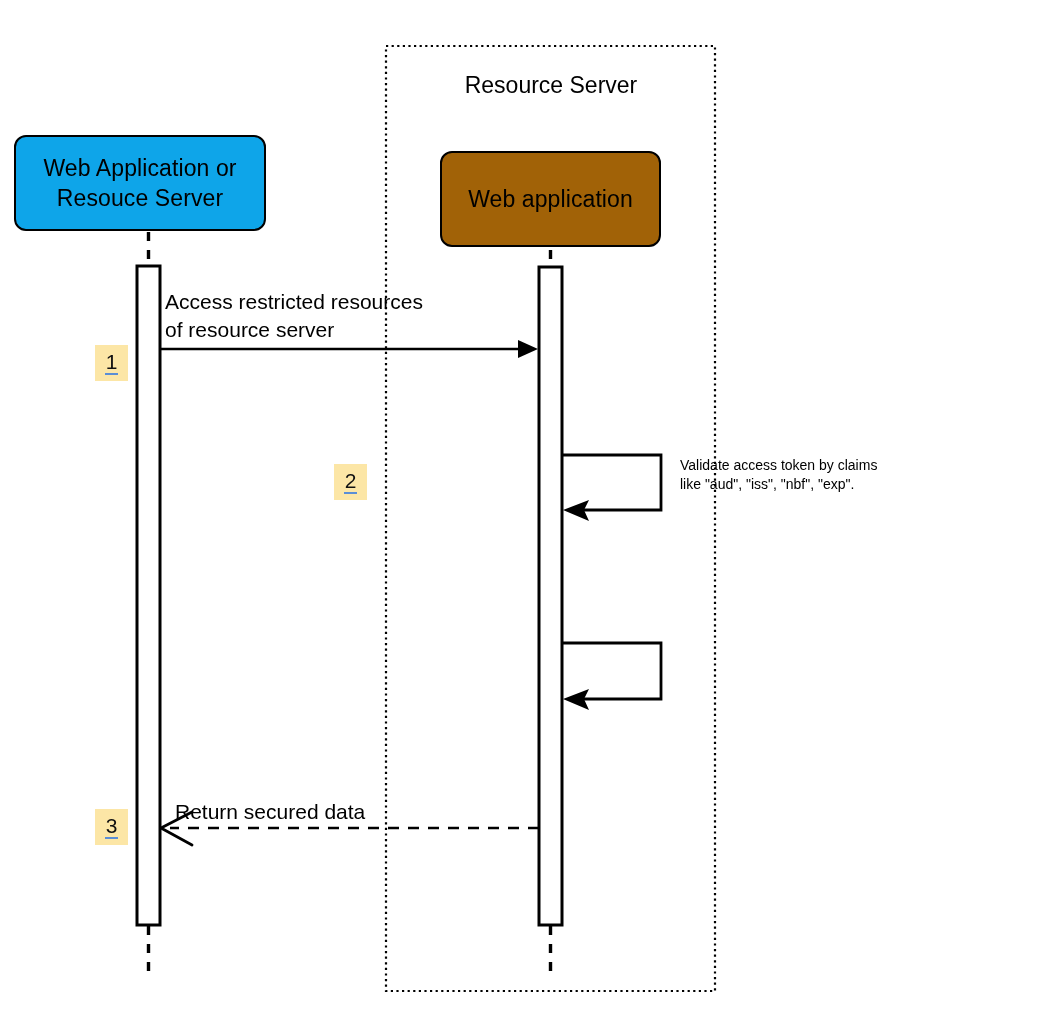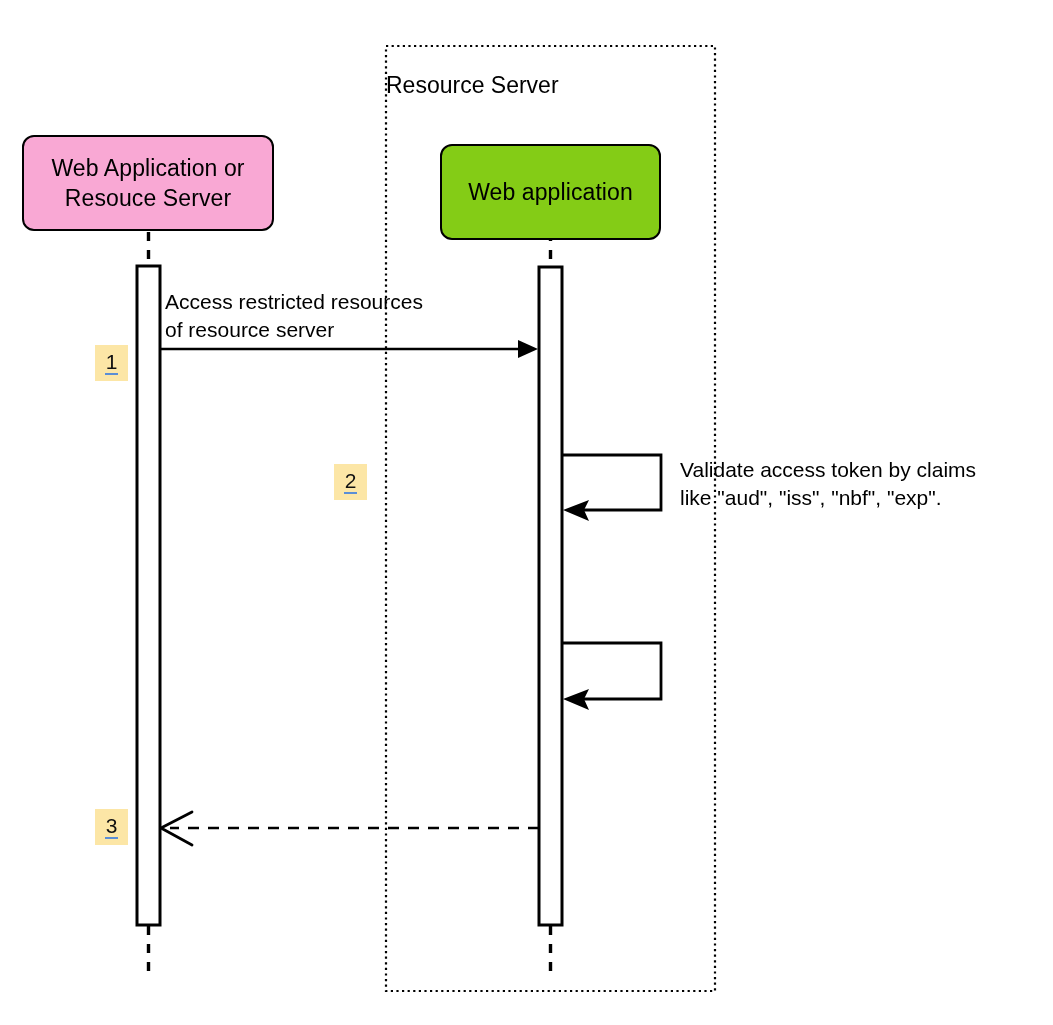--- a/index.html
+++ b/index.html
@@ -32,44 +32,45 @@
     display: flex;
     align-items: center;
     justify-content: center;
     text-align: center;
     color: #000000;
     font-size: 23px;
     line-height: 1.32;
     letter-spacing: 0.1px;
   }
   #actor-left-box {
-    left: 22px;
+    left: 14px;
     top: 135px;
     width: 252px;
     height: 96px;
-    background: #f9a8d4;
+    background: #0ea5e9;
   }
   #actor-right-box {
     left: 440px;
-    top: 144px;
+    top: 151px;
     width: 221px;
     height: 96px;
-    background: #84cc16;
+    background: #a16207;
   }
   .frame-title {
     position: absolute;
     left: 386px;
     top: 72px;
     width: 330px;
+    text-align: center;
     font-size: 23px;
     color: #000000;
   }
   .note {
     position: absolute;
-    font-size: 21px;
+    font-size: 14px;
     line-height: 1.33;
     color: #000000;
     white-space: pre-line;
   }
   #note-2 { left: 680px; top: 456px; width: 360px; }
   #note-3 { left: 680px; top: 628px; width: 360px; }
   .msg-label {
     position: absolute;
     font-size: 21px;
     line-height: 1.35;
@@ -134,20 +135,21 @@
   <div class="frame-title">Resource Server</div>
 
   <div class="node-box" id="actor-left-box">Web Application or
 Resouce Server</div>
 
   <div class="node-box" id="actor-right-box">Web application</div>
 
   <div class="msg-label" id="msg1-label">Access restricted resources
 of resource server</div>
 
+  <div class="msg-label" id="msg3-label">Return secured data</div>
 
   <div class="note" id="note-2">Validate access token by claims
 like "aud", "iss", "nbf", "exp".</div>
 
 
   <div class="step-badge" id="badge-1">
     <span class="num">1</span>
   </div>
   <div class="step-badge" id="badge-2">
     <span class="num">2</span>

